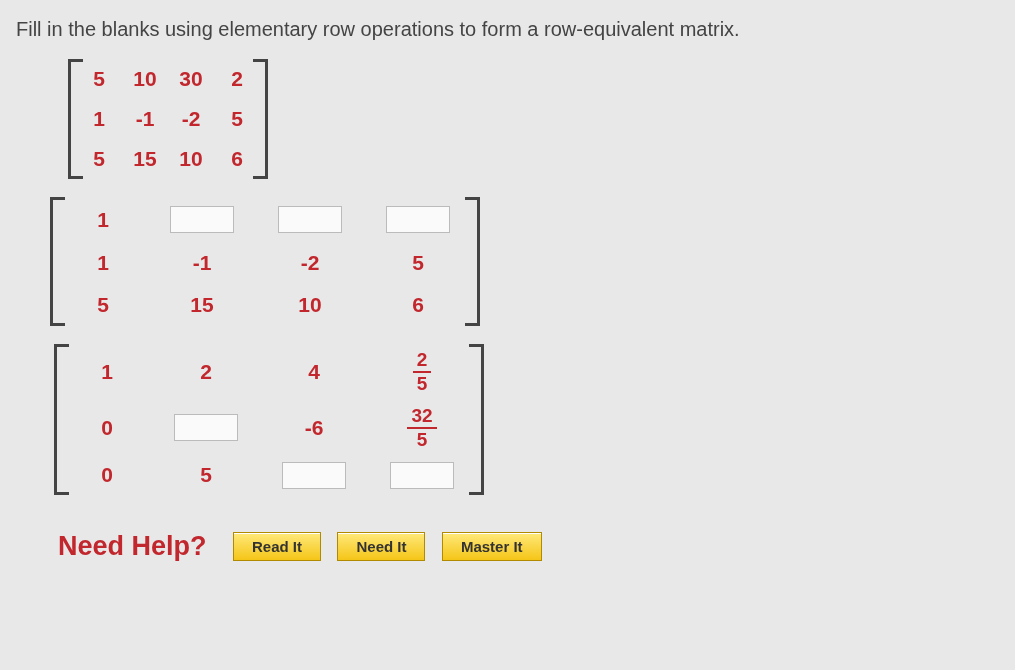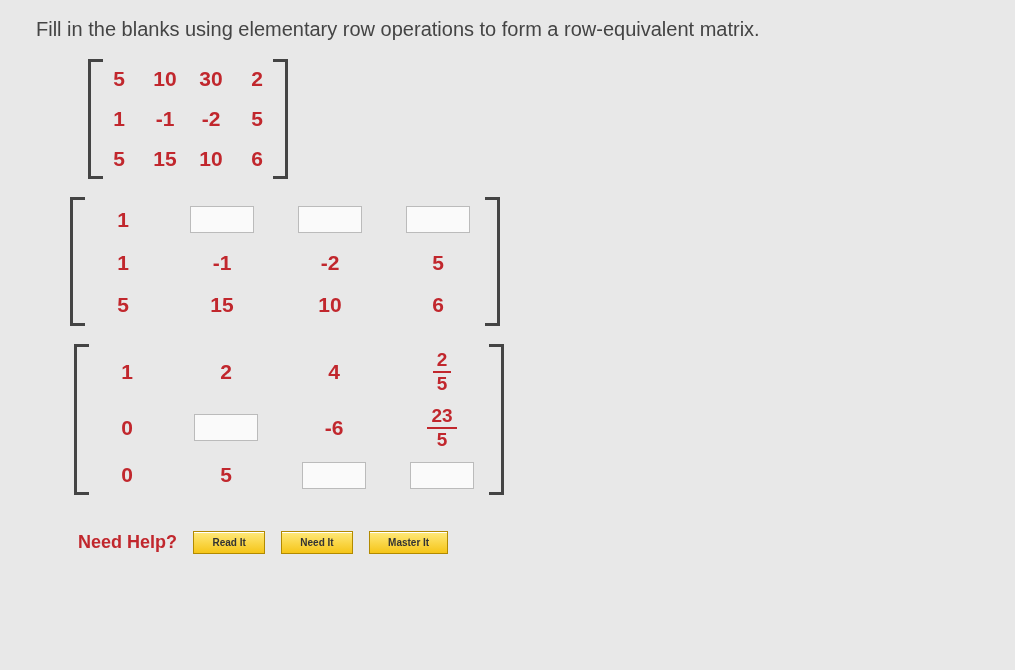--- a/index.html
+++ b/index.html
@@ -1,34 +1,34 @@
 <!DOCTYPE html>
 <html><head>
 <meta charset="utf-8">
 <style>
 body{margin:0;padding:0;font-family:Verdana,Arial,sans-serif;background:#e8e8e8;color:#333;width:1015px;height:670px;overflow:hidden}
-.page{padding:10px 36px}
+.page{padding:10px 16px}
 .question-text{font-size:20px;color:#444;margin:8px 0 18px 0;font-weight:500}
 .matrix-wrap{position:relative;display:inline-block;margin-left:60px;margin-bottom:14px}
 .matrix-wrap.big{margin-left:42px}
 .matrix-wrap.m3{margin-left:46px}
 .bracket{position:absolute;top:0;bottom:0;width:12px;border:3px solid #444;pointer-events:none}
 .bracket.left{left:-8px;border-right:none}
 .bracket.right{right:-8px;border-left:none}
 table.mat{border-collapse:collapse}
 table.mat td{text-align:center;color:#c1272d;font-weight:700;font-size:21px;padding:8px 10px;min-width:26px}
 table.mat.mbig td{padding:9px 22px;min-width:46px}
 table.mat.m3 td{padding:6px 22px;min-width:46px}
 .blank{display:inline-block;width:62px;height:25px;background:#fafafa;border:1px solid #bbb;vertical-align:middle}
 .frac{display:inline-block;vertical-align:middle;color:#c1272d;font-weight:700;font-size:19px;line-height:1.05}
 .frac .num{display:block;border-bottom:2px solid #c1272d;padding:0 4px 1px}
 .frac .den{display:block;padding:1px 4px 0}
 .help-row{margin:18px 0 0 42px}
-.need-help{font-size:18px;font-weight:700;color:#c1272d;vertical-align:middle;}
-.hbtn{display:inline-block;background:linear-gradient(#ffe97a,#f5c518);border:1px solid #b28a00;font-size:10px;font-weight:700;color:#333;padding:5px 18px;margin-left:12px;vertical-align:middle;cursor:pointer;box-shadow:0 1px 0 #fff inset}
+.need-help{font-size:27px;font-weight:700;color:#c1272d;vertical-align:middle;margin-right:10px}
+.hbtn{display:inline-block;background:linear-gradient(#ffe97a,#f5c518);border:1px solid #b28a00;font-size:15px;font-weight:700;color:#333;padding:5px 18px;margin-left:12px;vertical-align:middle;cursor:pointer;box-shadow:0 1px 0 #fff inset}
 .submit-row{margin:34px 0 0 22px}
 .submit-btn{background:linear-gradient(#f5f5f5,#dcdcdc);border:1px solid #999;color:#666;font-size:15px;padding:4px 8px;cursor:pointer}
 </style>
 </head>
 <body>
 
 <div class="page">
   <div class="question-text">Fill in the blanks using elementary row operations to form a row-equivalent matrix.</div>
 
   <div class="matrix-wrap">
@@ -94,21 +94,21 @@
           <tr>
         <td>1</td>
         <td>2</td>
         <td>4</td>
         <td><span class="frac"><span class="num">2</span><span class="den">5</span></span></td>
       </tr>
       <tr>
         <td>0</td>
         <td><span class="blank"></span></td>
         <td>-6</td>
-        <td><span class="frac"><span class="num">23</span><span class="den">5</span></span></td>
+        <td><span class="frac"><span class="num">32</span><span class="den">5</span></span></td>
       </tr>
       <tr>
         <td>0</td>
         <td>5</td>
         <td><span class="blank"></span></td>
         <td><span class="blank"></span></td>
       </tr>
     </tbody>
       </table>
     <span class="bracket right"></span>

